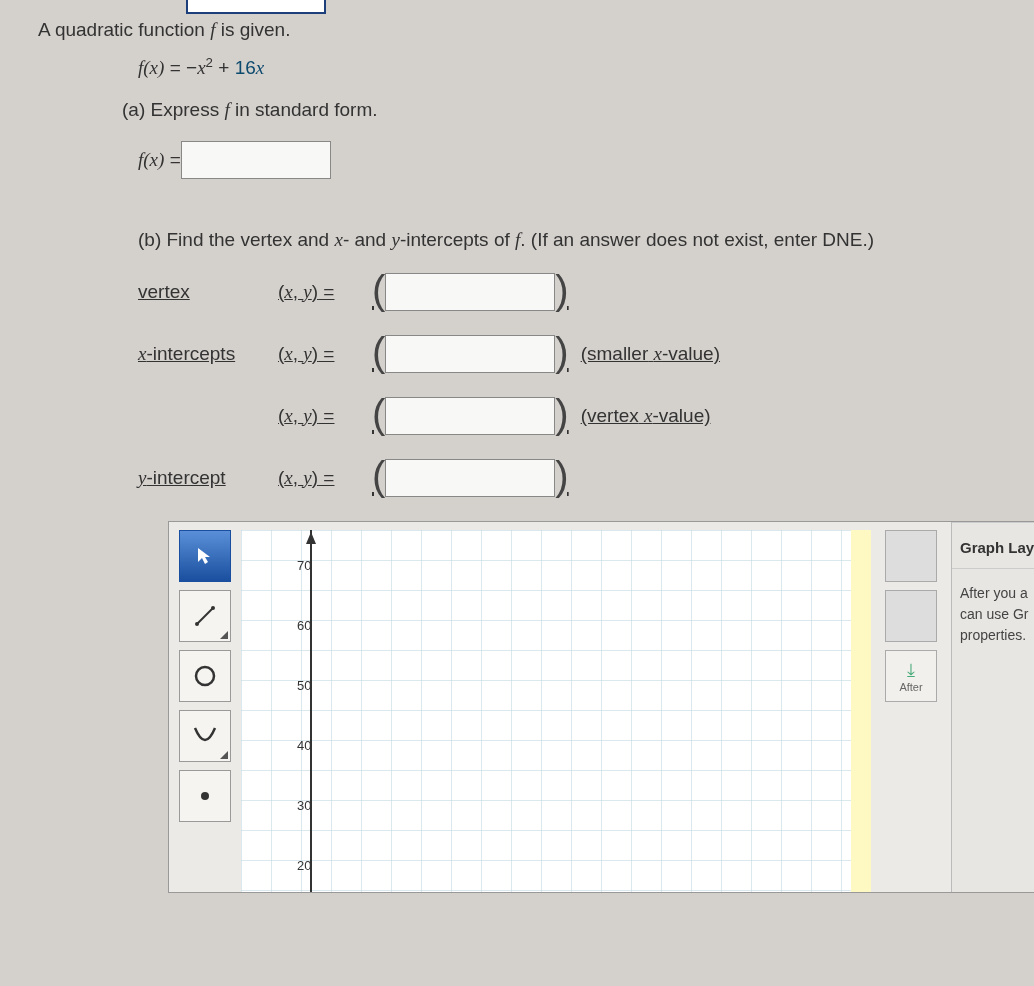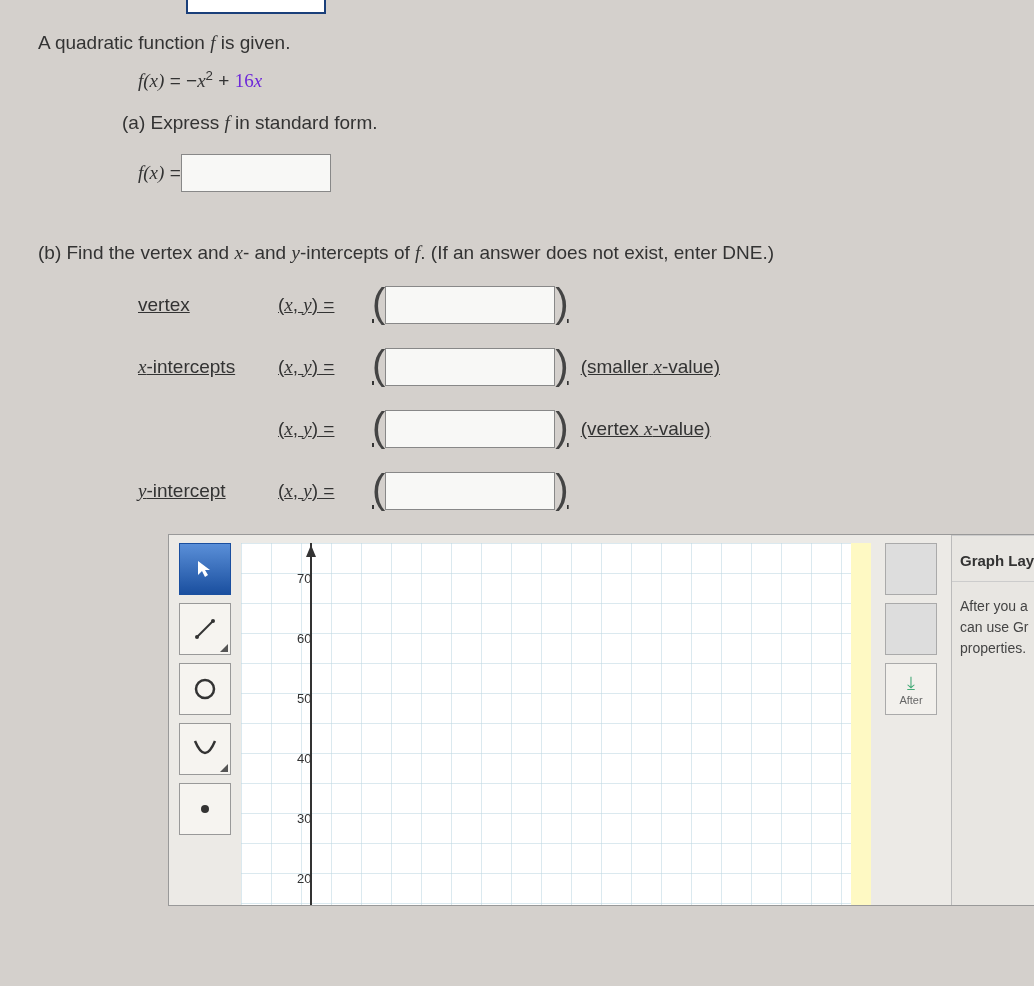--- a/index.html
+++ b/index.html
@@ -18,53 +18,53 @@
     top: 0;
     left: 186px;
     width: 140px;
     height: 14px;
     border: 2px solid #1a3f7a;
     border-top: none;
     background: #fff;
   }
   .content {
     position: absolute;
-    top: 32px;
+    top: 19px;
     left: 38px;
     right: 0;
     font-size: 19px;
     color: #333;
   }
   .intro { margin-bottom: 14px; }
   .func-def { margin-left: 100px; margin-bottom: 20px; font-size: 19px; }
   .part-a-prompt { margin-left: 84px; margin-bottom: 20px; }
   .part-a-input { margin-left: 100px; margin-bottom: 50px; display: flex; align-items: center; }
   .answer-box {
     display: inline-block;
     width: 150px;
     height: 38px;
     border: 1px solid #888;
     background: #f8f8f6;
     vertical-align: middle;
   }
-  .part-b-prompt { margin-bottom: 22px; }
+  .part-b-prompt { margin-left: 100px; margin-bottom: 22px; }
   .row {
     margin-left: 100px;
     margin-bottom: 24px;
     display: flex;
     align-items: center;
     text-decoration: underline;
   }
   .row .label1 { width: 140px; }
   .row .eq { width: 94px; font-style: normal; }
   .paren { font-size: 40px; font-weight: 200; color: #444; line-height: 0.8; position: relative; top: -2px; }
   .hint { margin-left: 12px; }
   .part-c-prompt { margin-left: 100px; margin-top: 40px; margin-bottom: 8px; }
   .italic { font-style: italic; font-family: 'Times New Roman', serif; }
-  .red { color: #6d28d9; font-family: Liberation Serif, serif; }
+  .red { color: #0c4a6e; }
   .sup { font-size: 0.7em; vertical-align: super; }
 
   .graph-area {
     margin-left: 130px;
     display: flex;
     border: 1px solid #999;
     background: #eceae6;
     height: 372px;
     width: 904px;
   }

